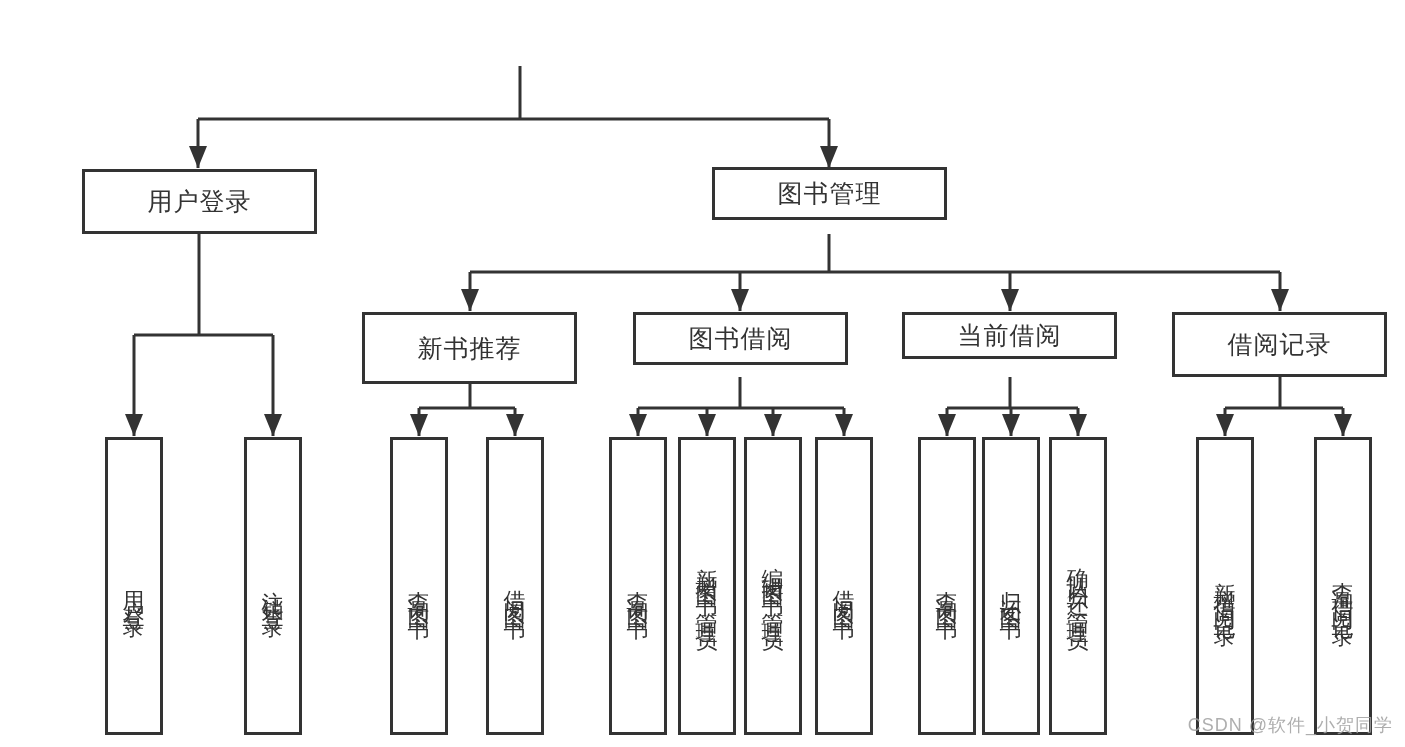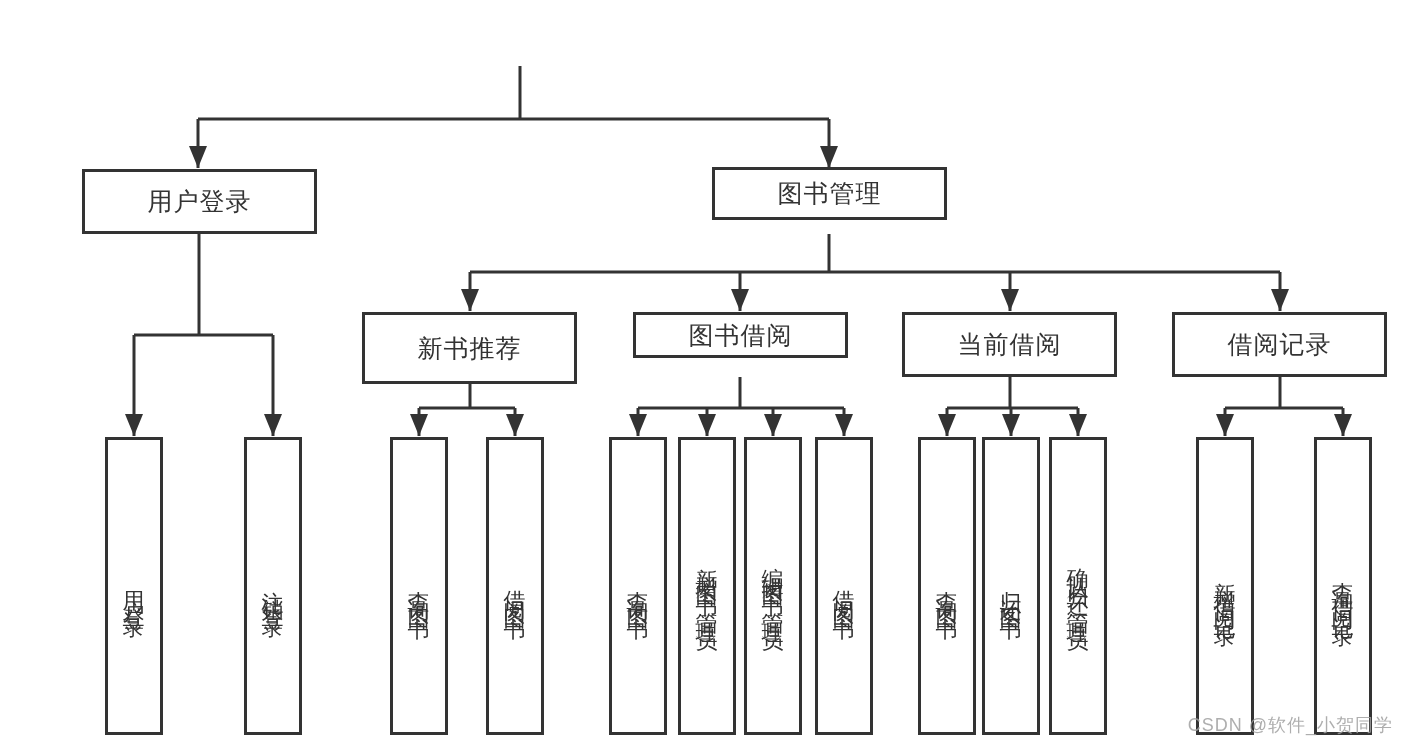--- a/index.html
+++ b/index.html
@@ -92,22 +92,22 @@
       <line x1="1225" y1="408" x2="1225" y2="436" marker-end="url(#arr)"></line>
       <line x1="1343" y1="408" x2="1343" y2="436" marker-end="url(#arr)"></line>
     </g>
   </svg>
 
 
   <div class="hbox" style="left:82px;top:169px;width:235px;height:65px">用户登录</div>
   <div class="hbox" style="left:712px;top:167px;width:235px;height:53px">图书管理</div>
 
   <div class="hbox" style="left:362px;top:312px;width:215px;height:72px">新书推荐</div>
-  <div class="hbox" style="left:633px;top:312px;width:215px;height:46px">图书借阅</div>
-  <div class="hbox" style="left:902px;top:312px;width:215px;height:65px">当前借阅</div>
+  <div class="hbox" style="left:633px;top:312px;width:215px;height:53px">图书借阅</div>
+  <div class="hbox" style="left:902px;top:312px;width:215px;height:47px">当前借阅</div>
   <div class="hbox" style="left:1172px;top:312px;width:215px;height:65px">借阅记录</div>
 
   <div class="vbox" style="left:105px;top:437px;width:58px;height:298px">
        <span>用户登录</span>
     </div>
   <div class="vbox" style="left:244px;top:437px;width:58px;height:298px">
        <span>注销登录</span>
     </div>
 
   <div class="vbox" style="left:390px;top:437px;width:58px;height:298px">

